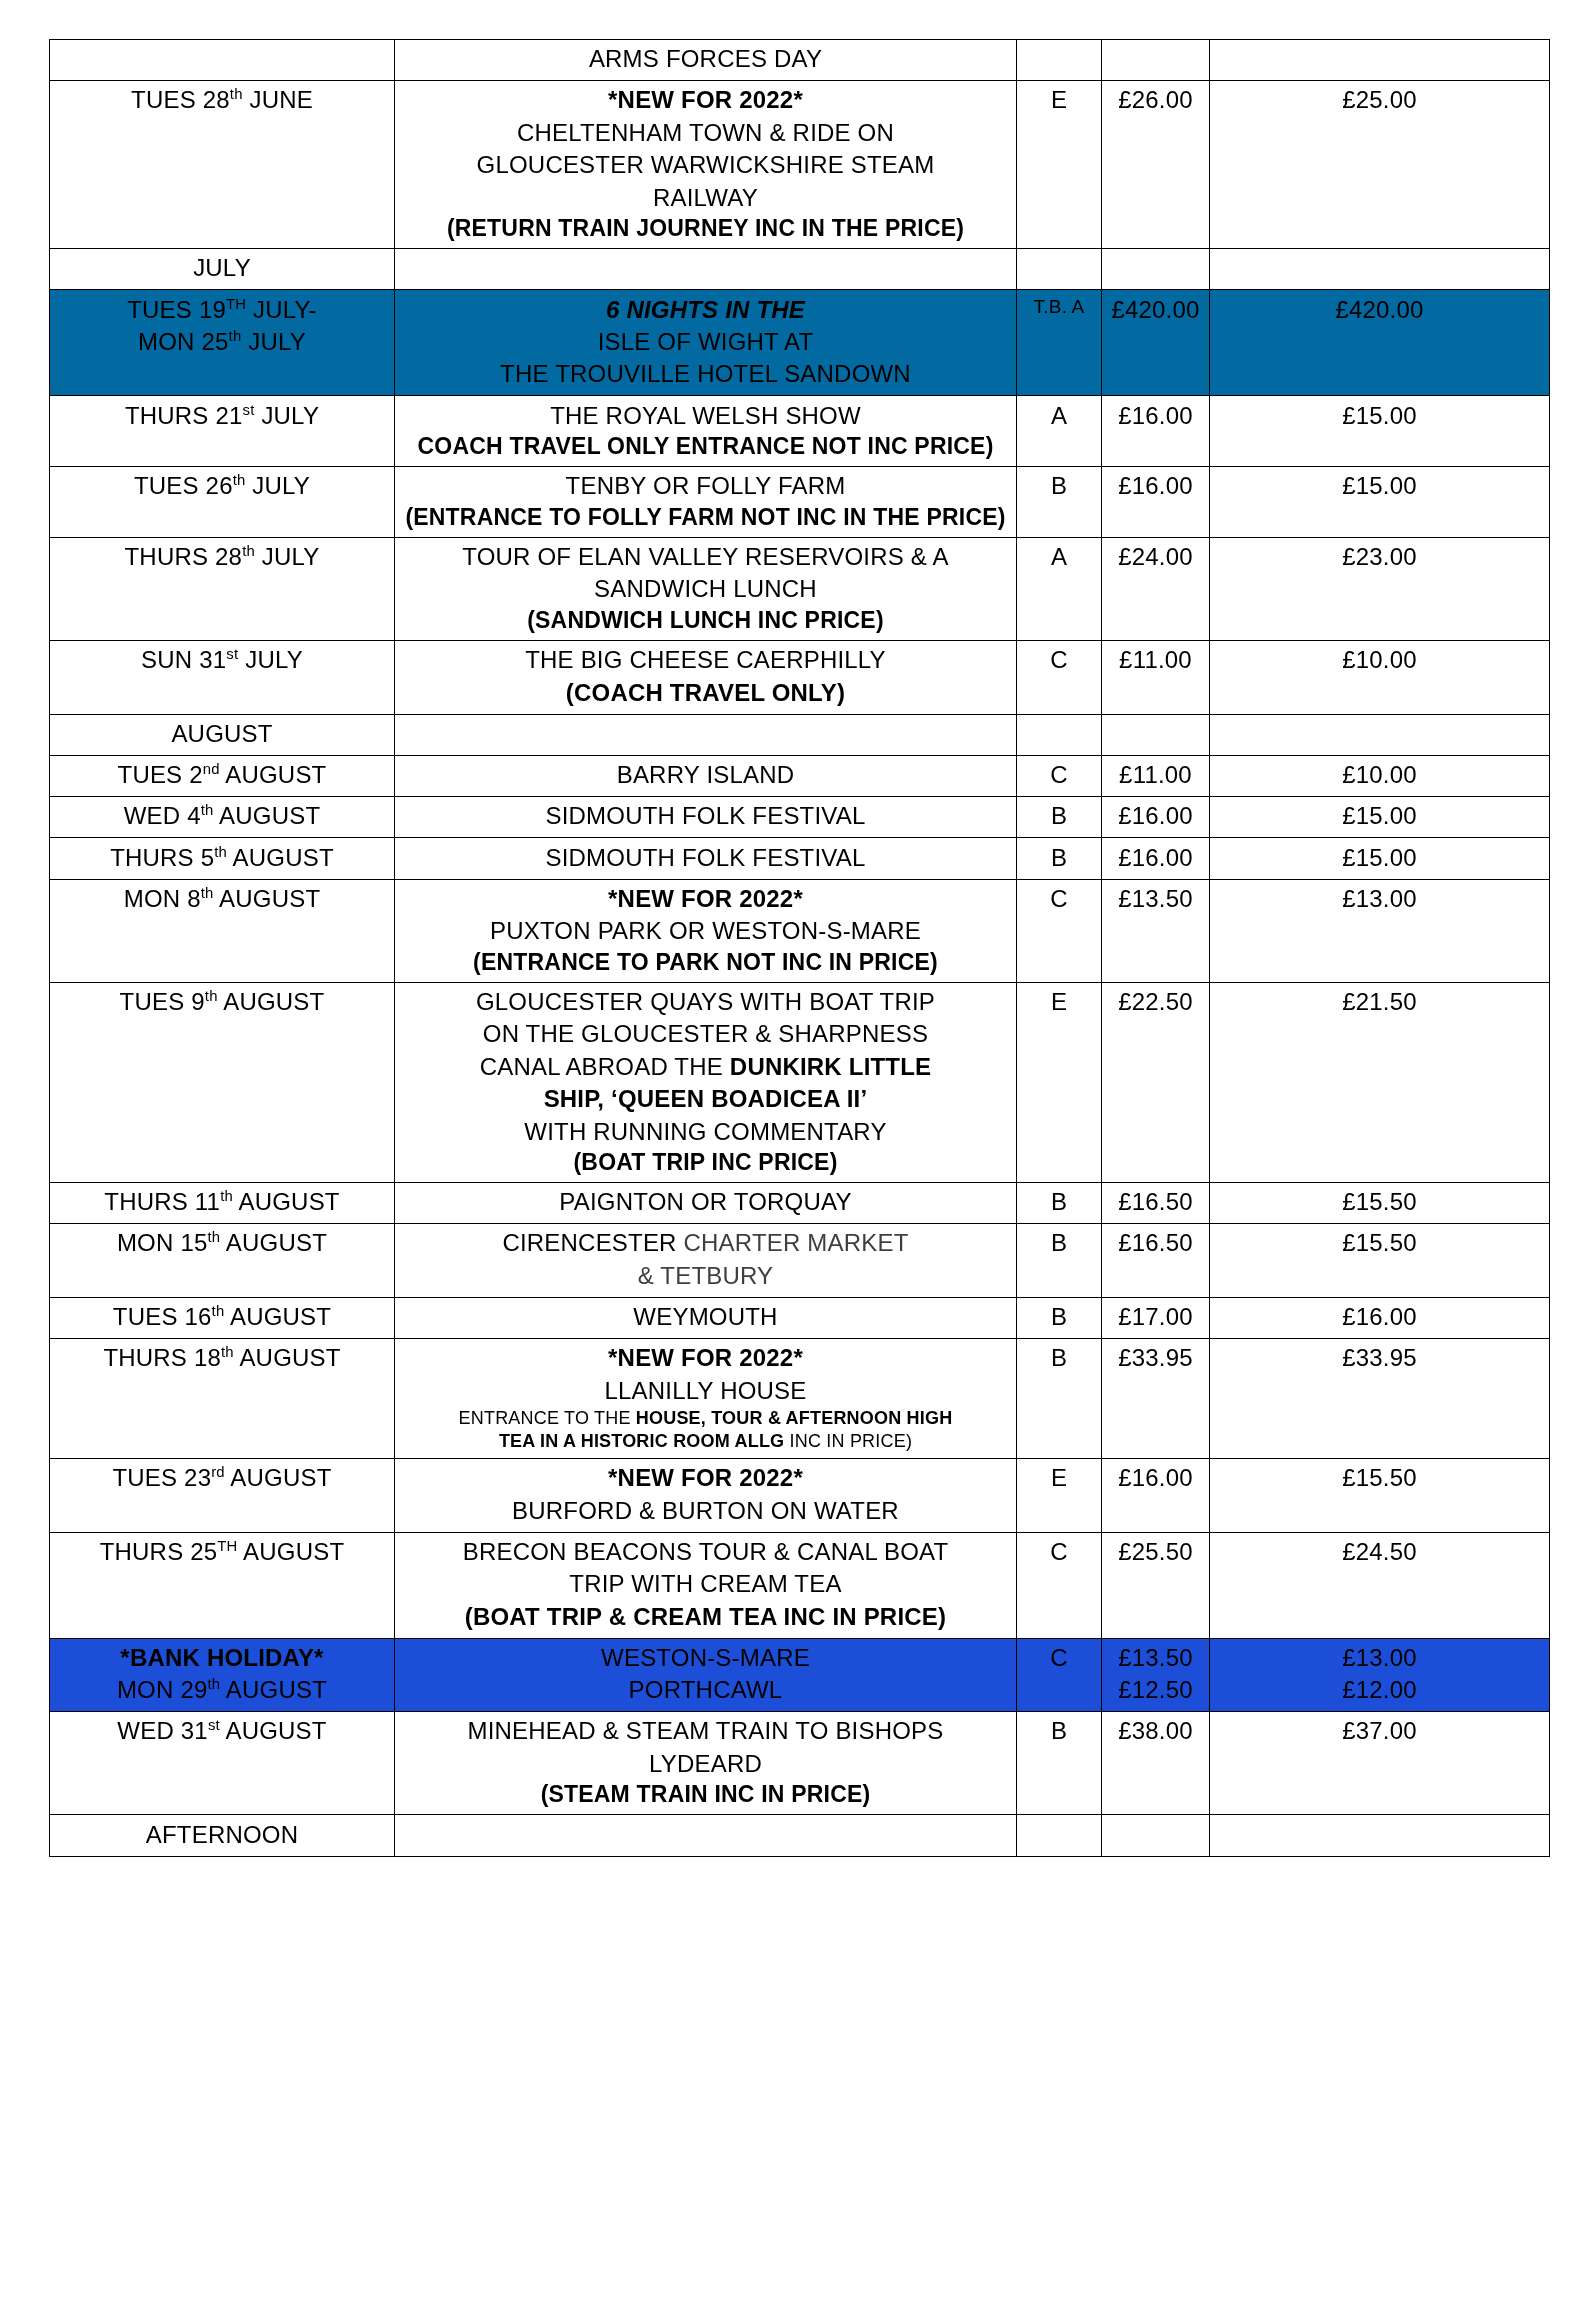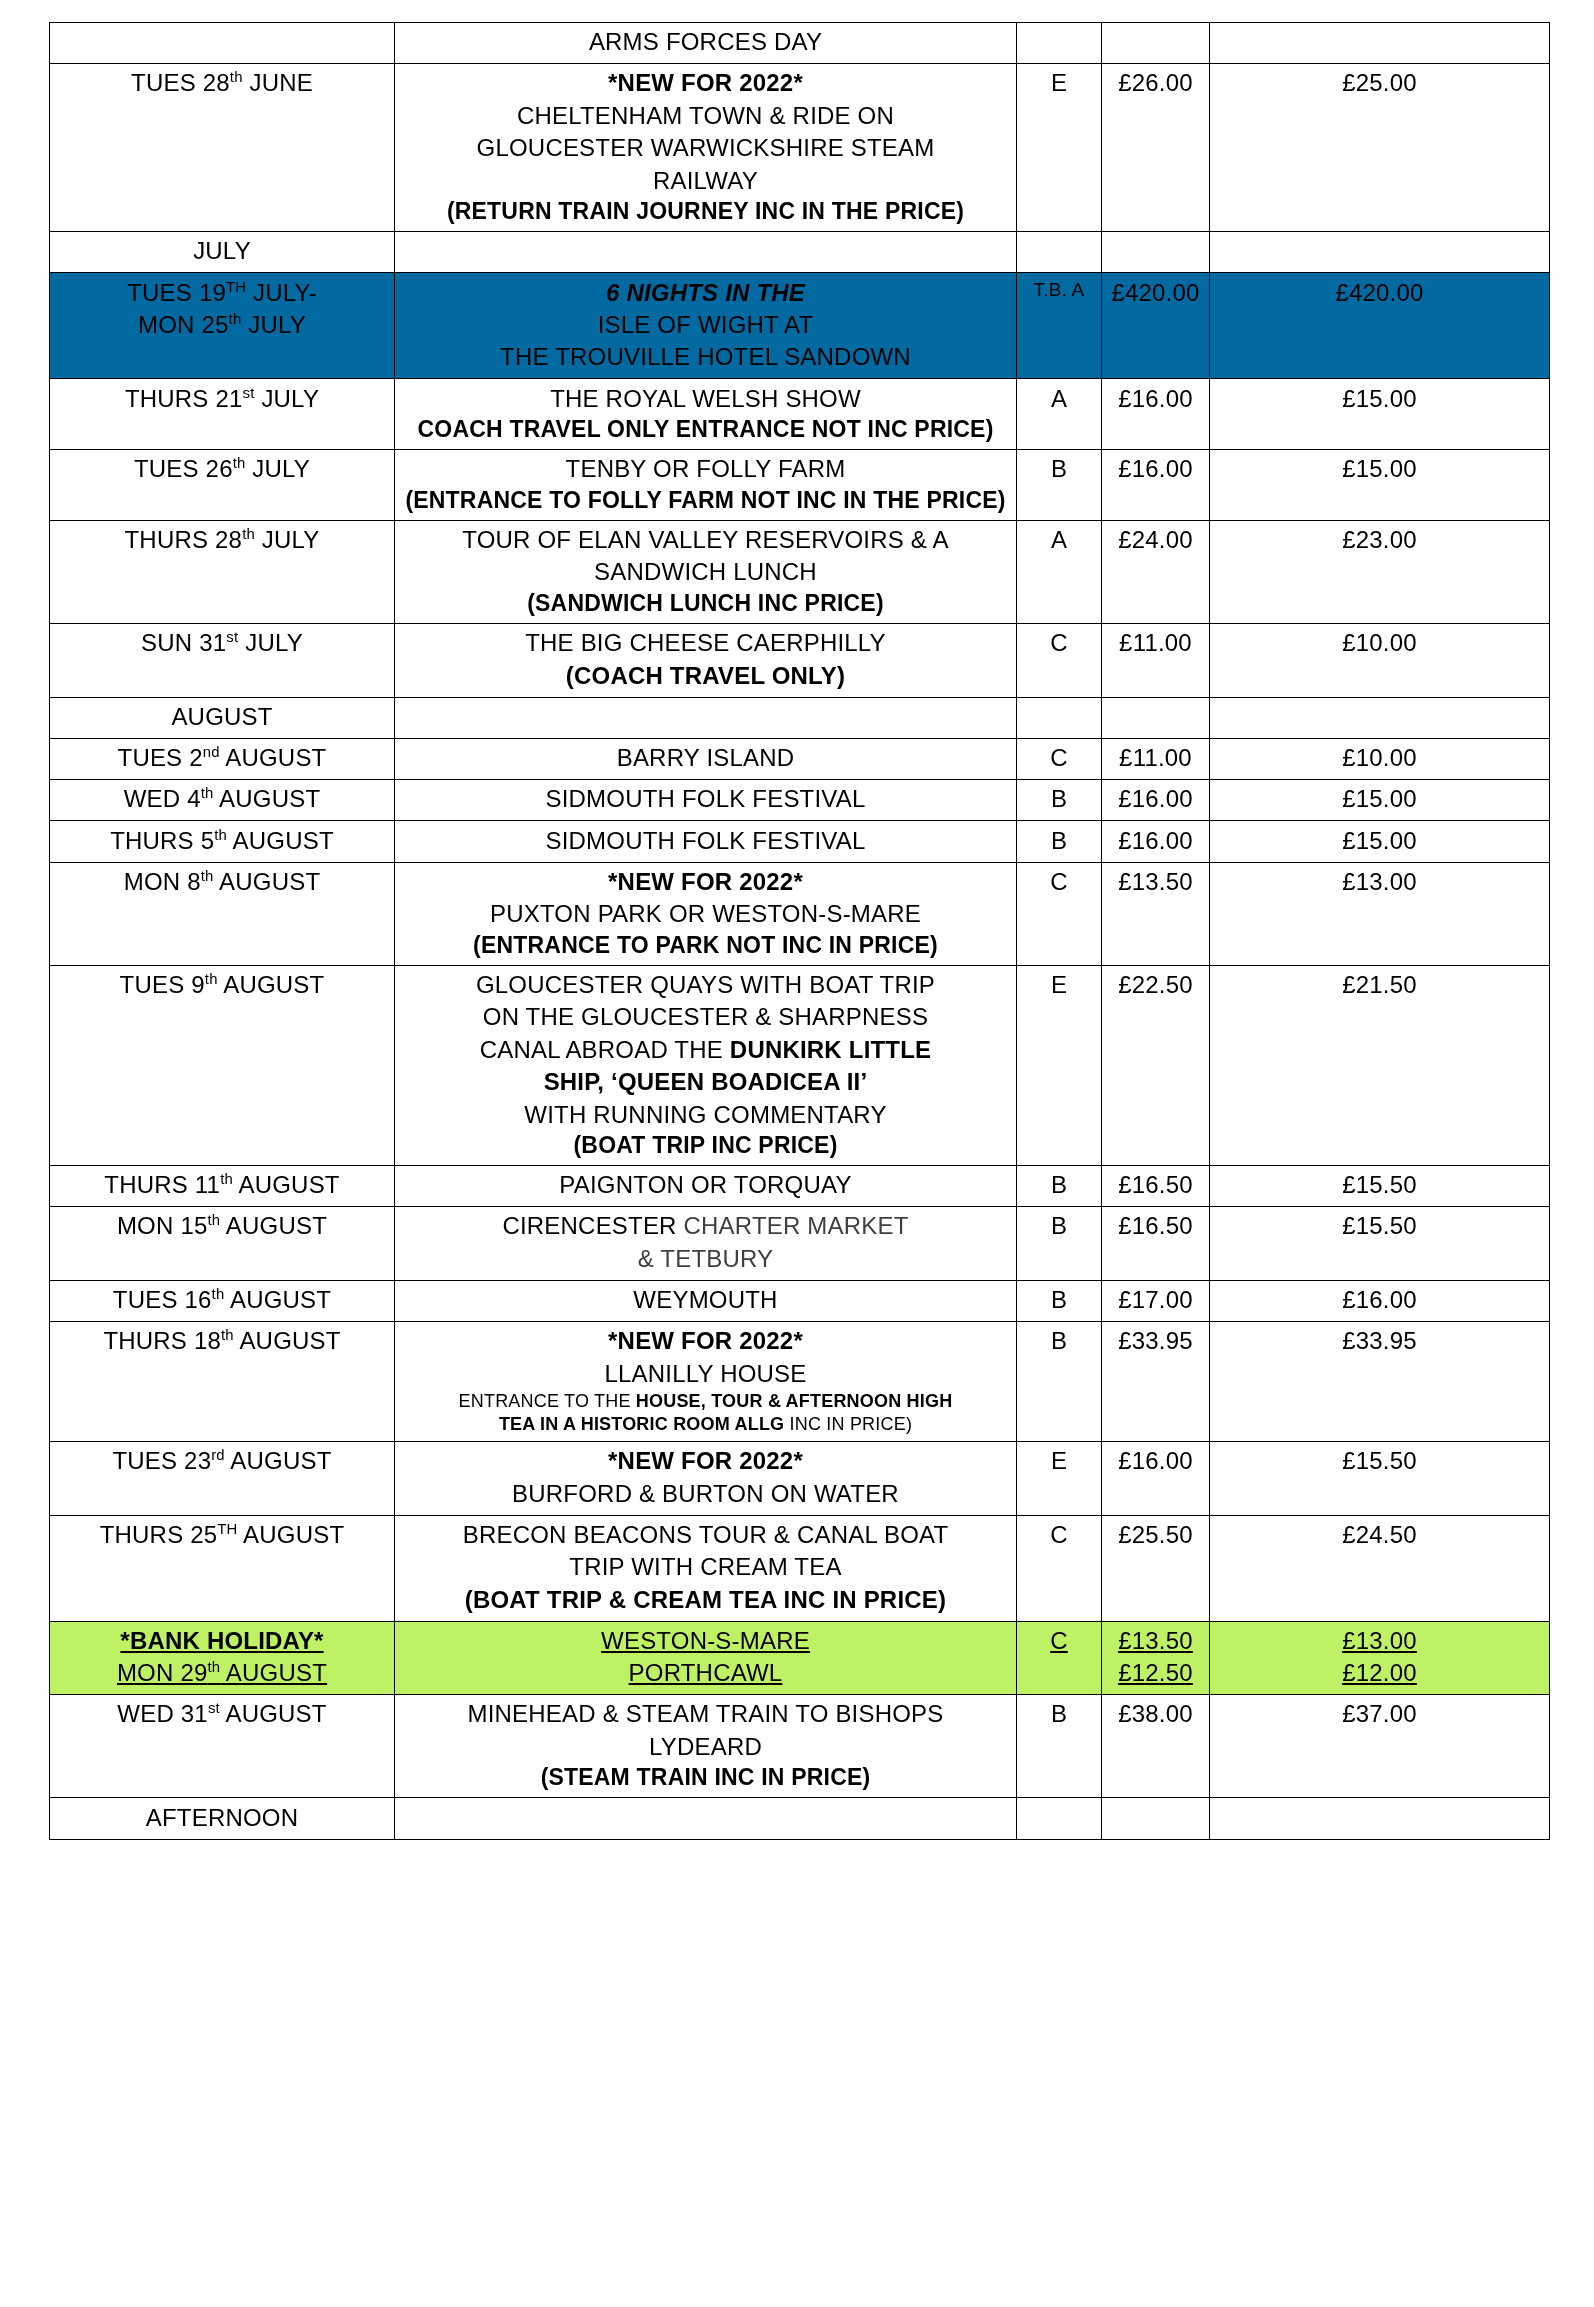--- a/index.html
+++ b/index.html
@@ -11,21 +11,21 @@
     width: 1595px;
     height: 2307px;
     font-family: "Liberation Sans", sans-serif;
     color: #000000;
     overflow: hidden;
   }
   #sheet {
     position: relative;
     width: 1595px;
     height: 2307px;
-    padding-top: 22px;
+    padding-top: 39px;
     box-sizing: border-box;
   }
   table.schedule {
     border-collapse: collapse;
     table-layout: fixed;
     width: 1499px;
     margin-left: 49px;
   }
   table.schedule col.c-date   { width: 345px; }
   table.schedule col.c-trip   { width: 622px; }
@@ -38,21 +38,21 @@
     vertical-align: top;
     padding: 3.2px 3.2px 4.7px 3.2px;
     text-align: center;
     font-size: 24px;
     line-height: 1.35;
     font-weight: 400;
     letter-spacing: 0.2px;
   }
   
   tr.hl-blue  > td { background: #0369a1; }
-  tr.hl-cream > td { background: #bef264; text-decoration: underline; }
+  tr.hl-cream > td { background: #1d4ed8; }
 
   
   .date-cell { white-space: nowrap; }
   .l1 { display: block; }
   .bold { font-weight: 700; }
   .ital-bold { font-weight: 700; font-style: italic; }
   .small-bold {
     font-weight: 700;
     font-size: 23px;
     line-height: 1.28;

